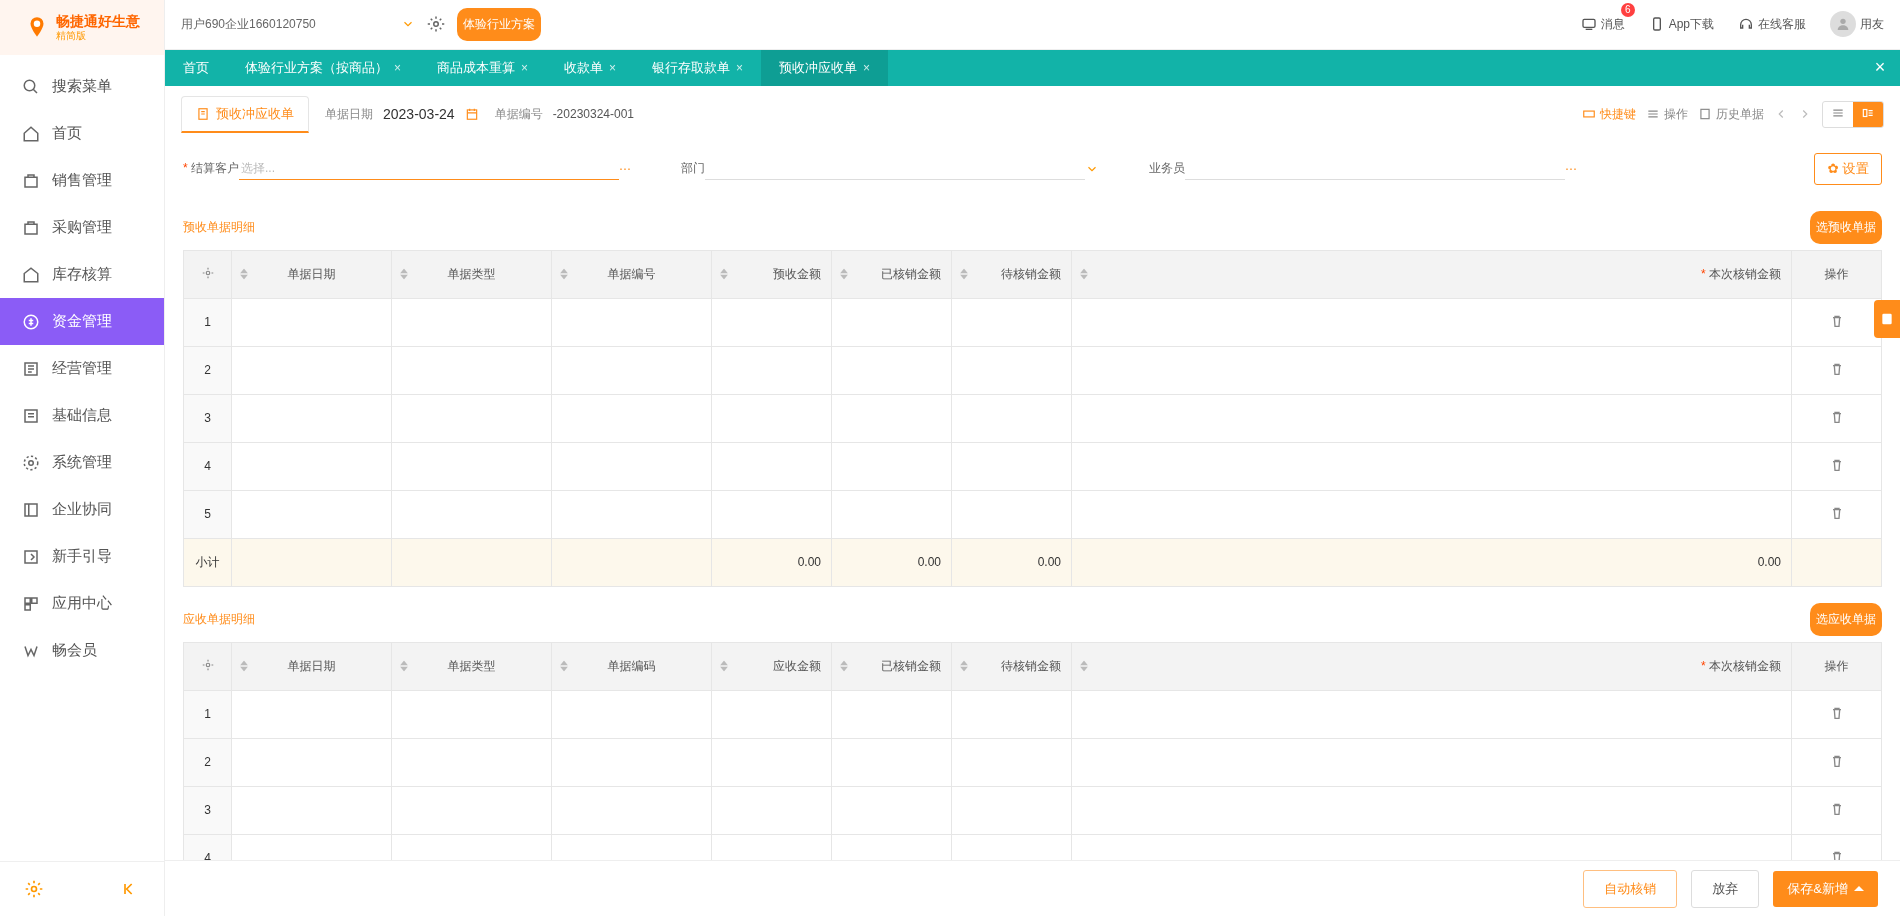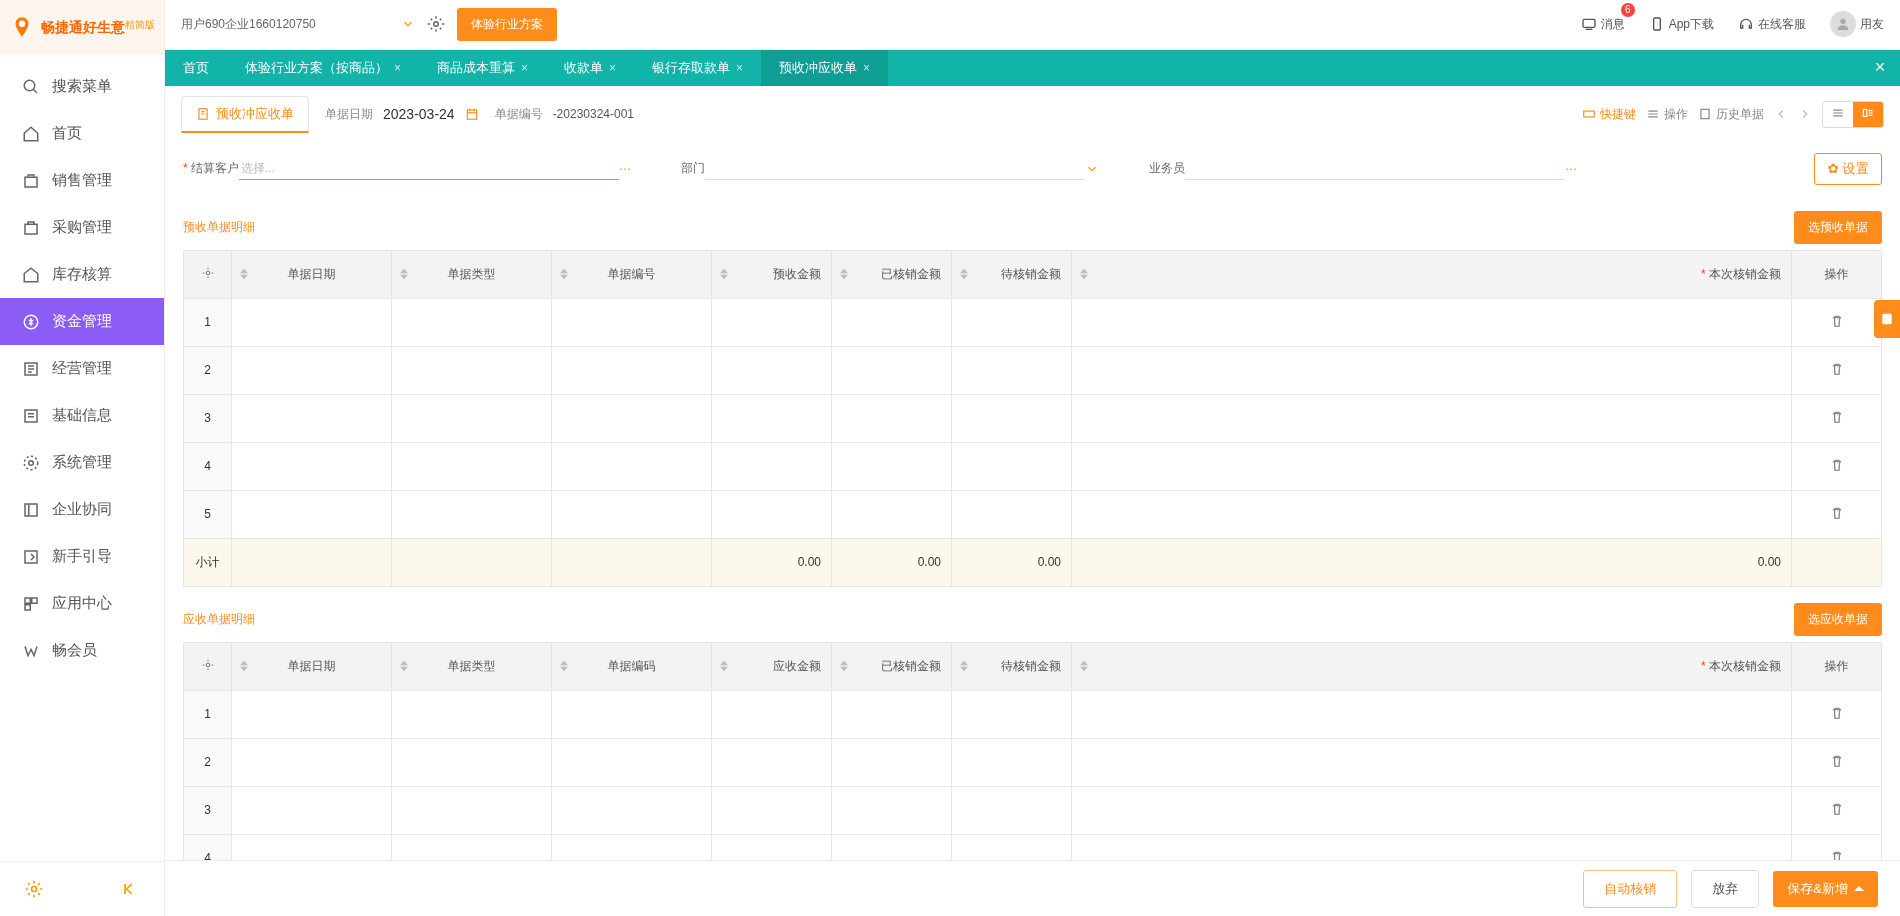--- a/index.html
+++ b/index.html
@@ -3,39 +3,39 @@
 <meta charset="utf-8">
 <style>
 * { margin:0; padding:0; box-sizing:border-box; font-family:"Microsoft YaHei","PingFang SC",sans-serif; }
 html,body { width:1900px; height:916px; overflow:hidden; background:#fff; color:#333; font-size:12px; }
 .app { display:flex; width:100%; height:100%; }
 
 
 .sidebar { width:165px; background:#fff; display:flex; flex-direction:column; border-right:1px solid #eee; }
 .logo-box { height:55px; background:#fff5ef; display:flex; align-items:center; justify-content:center; gap:6px; }
 .logo-box svg { width:26px; height:26px; }
-.logo-txt { display:flex; line-height:1.2; }
+.logo-txt { display:flex; flex-direction:column; line-height:1.2; }
 .logo-txt .t { color:#f60; font-size:14px; font-weight:600; }
 .logo-txt .s { color:#f90; font-size:10px; }
 .side-items { flex:1; padding-top:8px; }
 .side-item { display:flex; align-items:center; gap:12px; padding:14px 22px; font-size:15px; color:#555; cursor:pointer; }
 .side-item.active { background:#8b5cf6; color:#fff; }
 .side-item .ic { width:18px; height:18px; stroke:#666; fill:none; }
 .side-item.active .ic { stroke:#fff; }
 .side-foot { height:55px; border-top:1px solid #efefef; display:flex; align-items:center; justify-content:space-between; padding:0 24px; }
 .side-foot svg { width:20px; height:20px; stroke:#f90; fill:#f90; }
 
 
 .main { flex:1; display:flex; flex-direction:column; min-width:0; }
 .topbar { height:55px; display:flex; align-items:center; padding:0 16px; gap:12px; border-bottom:1px solid #eee; }
 .user-sel { display:flex; align-items:center; gap:10px; color:#666; }
 .user-sel .v { min-width:210px; }
 .user-sel svg { width:14px; height:14px; stroke:#f90; fill:#f90; }
 .gear { width:18px; height:18px; stroke:#666; }
-.btn-orange { background:#ff8c1a; color:#fff; border:none; border-radius:3px; padding:8px 14px; font-size:12px; cursor:pointer; }
+.btn-orange { background:#ff8c1a; color:#fff; border:none; border-radius:10px; padding:8px 6px; font-size:12px; cursor:pointer; }
 .top-spacer { flex:1; }
 .top-act { display:flex; gap:24px; color:#555; font-size:12px; }
 .top-act .it { display:flex; align-items:center; gap:4px; cursor:pointer; position:relative; }
 .top-act svg { width:16px; height:16px; stroke:#555; fill:none; }
 .badge { position:absolute; top:-8px; right:-10px; background:#ff4040; color:#fff; border-radius:8px; font-size:10px; padding:0 4px; line-height:14px; }
 .avatar { width:26px; height:26px; border-radius:50%; background:#ddd; display:flex; align-items:center; justify-content:center; }
 .avatar svg { width:16px; height:16px; fill:#aaa; stroke:none; }
 
 
 .tabs { height:40px; background:#12b3a8; display:flex; align-items:stretch; color:#fff; }

